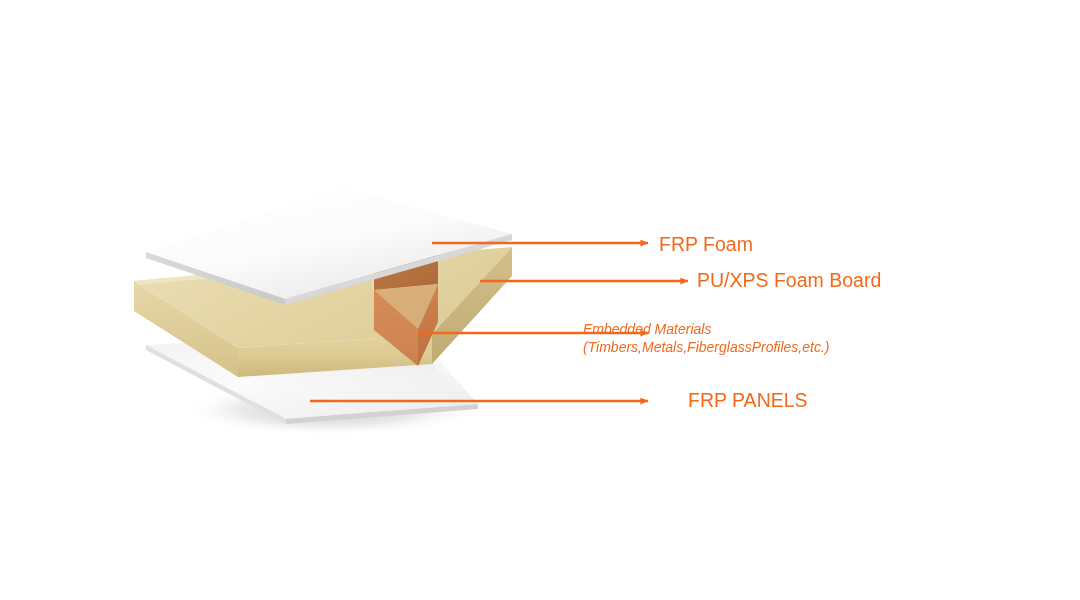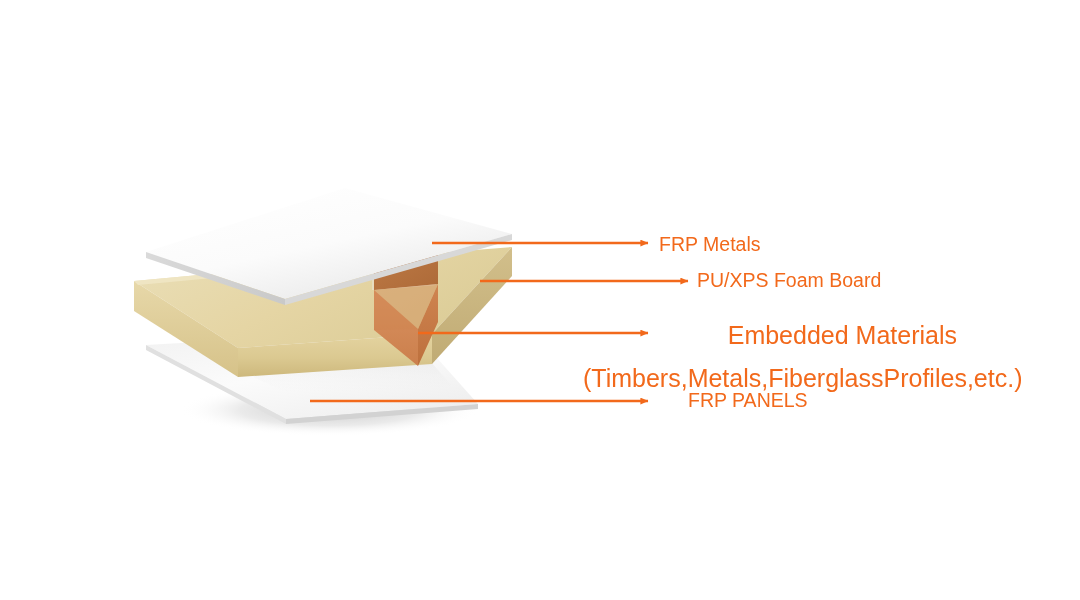--- a/index.html
+++ b/index.html
@@ -43,31 +43,32 @@
   }
   #label-foam-board {
     left: 697px;
     top: 269px;
     font-size: 19.5px;
     text-align: center;
   }
   #label-embedded {
     left: 583px;
     top: 321px;
-    font-size: 25px;
-    text-align: right;
+    font-size: 14px;
+    text-align: left;
     white-space: normal;
     width: 374px;
+    font-style: italic;
   }
   #label-embedded .line-main {
     display: block;
   }
   #label-embedded .line-sub {
     display: block;
-    margin-top: 13px;
+    margin-top: 1px;
   }
   #label-frp-panels {
     left: 688px;
     top: 389px;
     font-size: 19.5px;
     text-align: right;
   }
 </style>
 </head>
 <body>
@@ -172,21 +173,21 @@
     </g>
 
     <g stroke="#f2691b" stroke-width="2.6" fill="none">
       <line x1="432" y1="243" x2="648" y2="243" marker-end="url(#arrowHead)"></line>
       <line x1="480" y1="281" x2="688" y2="281" marker-end="url(#arrowHead)"></line>
       <line x1="418" y1="333" x2="648" y2="333" marker-end="url(#arrowHead)"></line>
       <line x1="310" y1="401" x2="648" y2="401" marker-end="url(#arrowHead)"></line>
     </g>
   </svg>
 
-  <div class="callout-label" id="label-frp-panel">FRP Metals</div>
+  <div class="callout-label" id="label-frp-panel">FRP Foam</div>
 
   <div class="callout-label" id="label-foam-board">PU/XPS Foam Board</div>
 
   <div class="callout-label" id="label-embedded">
     <span class="line-main">Embedded Materials</span>
     <span class="line-sub">(Timbers,Metals,FiberglassProfiles,etc.)</span>
   </div>
 
   <div class="callout-label" id="label-frp-panels">FRP PANELS</div>
 

